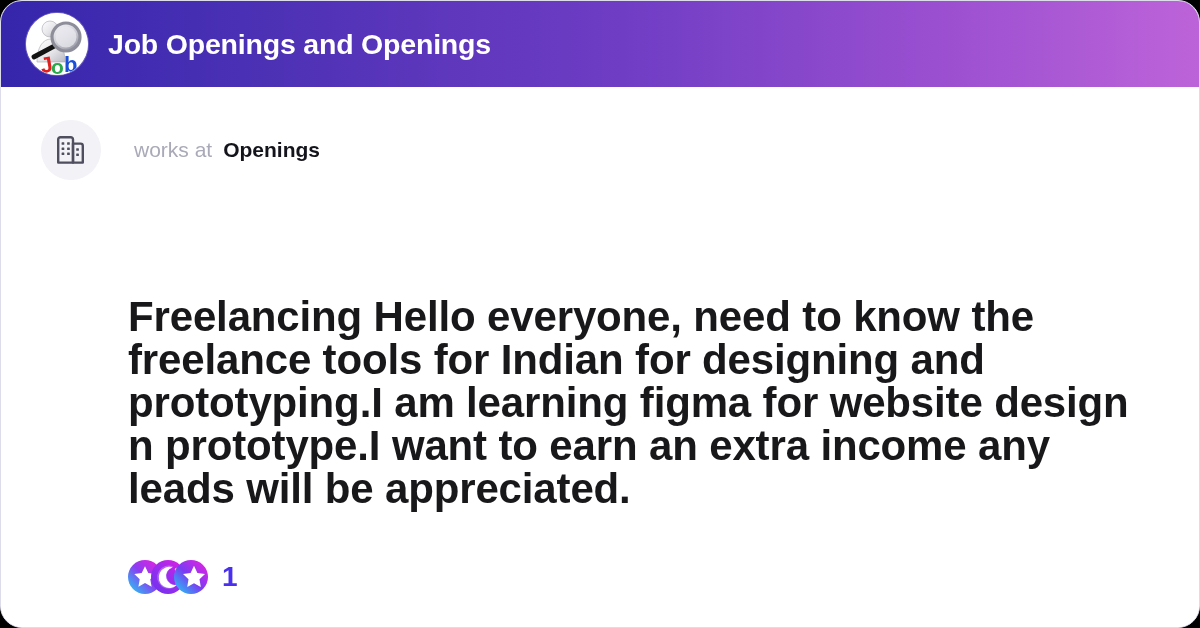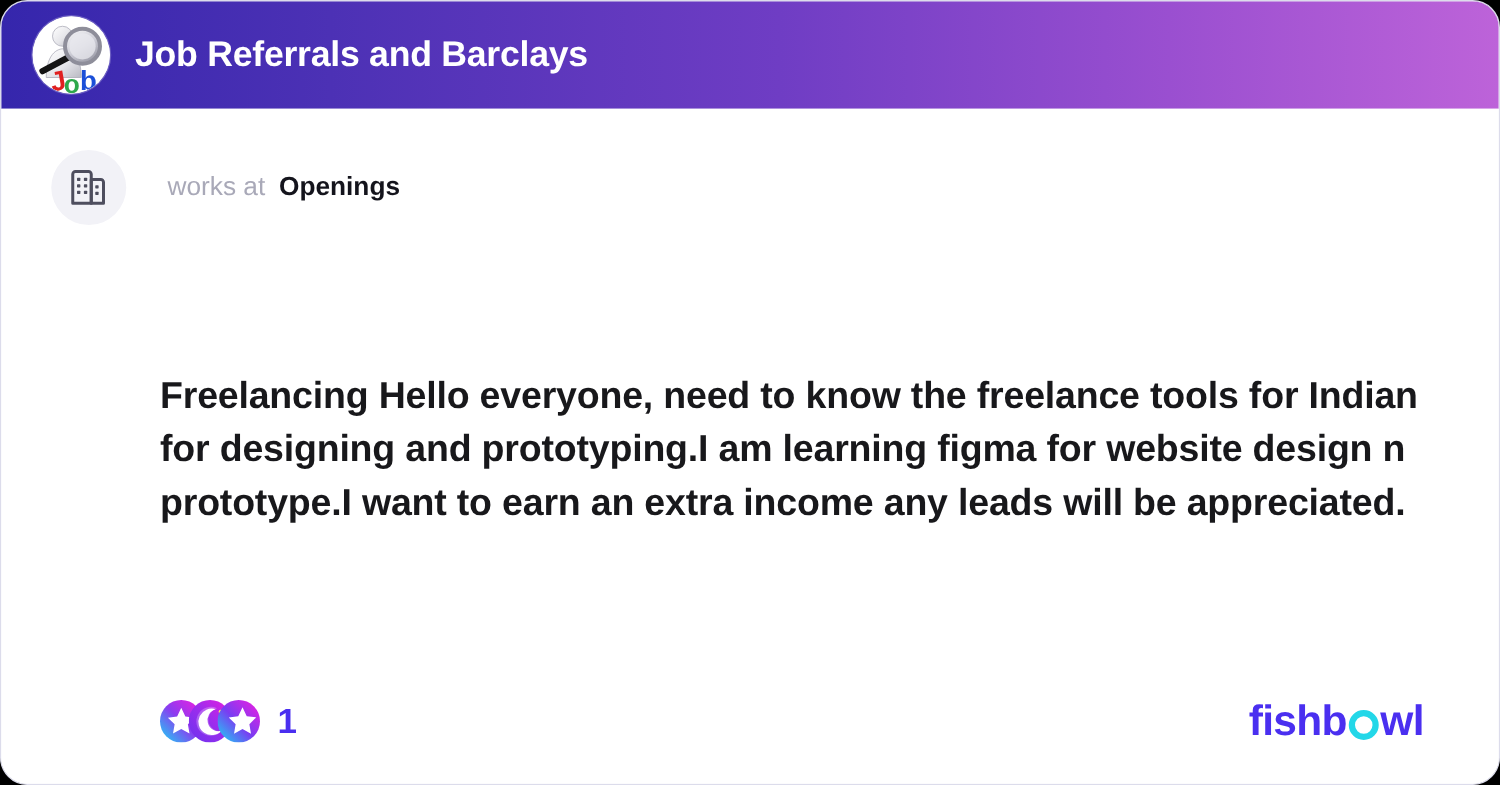--- a/index.html
+++ b/index.html
@@ -104,21 +104,21 @@
     font-weight: bold;
     margin-left: 11px;
   }
 
   
   .post-text {
     position: absolute;
     left: 127px;
     top: 208px;
     width: 1030px;
-    font-size: 30px;
+    font-size: 42px;
     line-height: 43px;
     font-weight: bold;
     color: #18181b;
     letter-spacing: -0.15px;
   }
 
   
   .footer {
     position: absolute;
     left: 0;
@@ -215,21 +215,21 @@
           <circle cx="40" cy="24" r="14" fill="url(#lensGrad)" stroke="#8e8e9a" stroke-width="3.2"></circle>
           <circle cx="40" cy="24" r="10.5" fill="#e9e9ef" opacity="0.75"></circle>
 
           <text x="15" y="60" font-family="'Liberation Sans', sans-serif" font-size="22" font-weight="bold" fill="#e02020" transform="rotate(-10 17 56)">J</text>
           <text x="25" y="61" font-family="'Liberation Sans', sans-serif" font-size="21" font-weight="bold" fill="#2ea84b">o</text>
           <text x="38" y="59" font-family="'Liberation Sans', sans-serif" font-size="22" font-weight="bold" fill="#1b4fd8">b</text>
         </g>
       </svg>
     </div>
 
-    <div class="header-title">Job Referrals and Barclays</div>
+    <div class="header-title">Job Openings and Openings</div>
   </div>
 
   <div class="body">
 
     <div class="works-row">
       <div class="works-icon">
         <svg width="34" height="34" viewBox="0 0 34 34" xmlns="http://www.w3.org/2000/svg" aria-hidden="true">
           <g fill="none" stroke="#4e4e5e" stroke-width="2.4" stroke-linejoin="round">
             <path d="M4.2 6.4 a2.2 2.2 0 0 1 2.2-2.2 h10.4 a2.2 2.2 0 0 1 2.2 2.2 V29.6 H4.2 Z"></path>
             <path d="M19 10.6 h7.6 a2.2 2.2 0 0 1 2.2 2.2 V29.6 H19 Z"></path>
@@ -301,21 +301,16 @@
               </defs>
               <circle cx="17" cy="17" r="17" fill="url(#rg3)"></circle>
               <path d="M20 5.8 l3.4 7.1 7.6 1 -5.5 5.4 1.3 7.6 -6.8 -3.7 -6.8 3.7 1.3 -7.6 -5.5 -5.4 7.6 -1 Z" fill="#ffffff"></path>
             </svg>
           </span>
 
         </div>
         <span class="reaction-count">1</span>
       </div>
 
-      <div class="brand">
-        <span class="brand-seg">fishb</span>
-        <span class="brand-o"></span>
-        <span class="brand-seg">wl</span>
-      </div>
 
     </div>
   </div>
 </div>
 
 </body></html>

